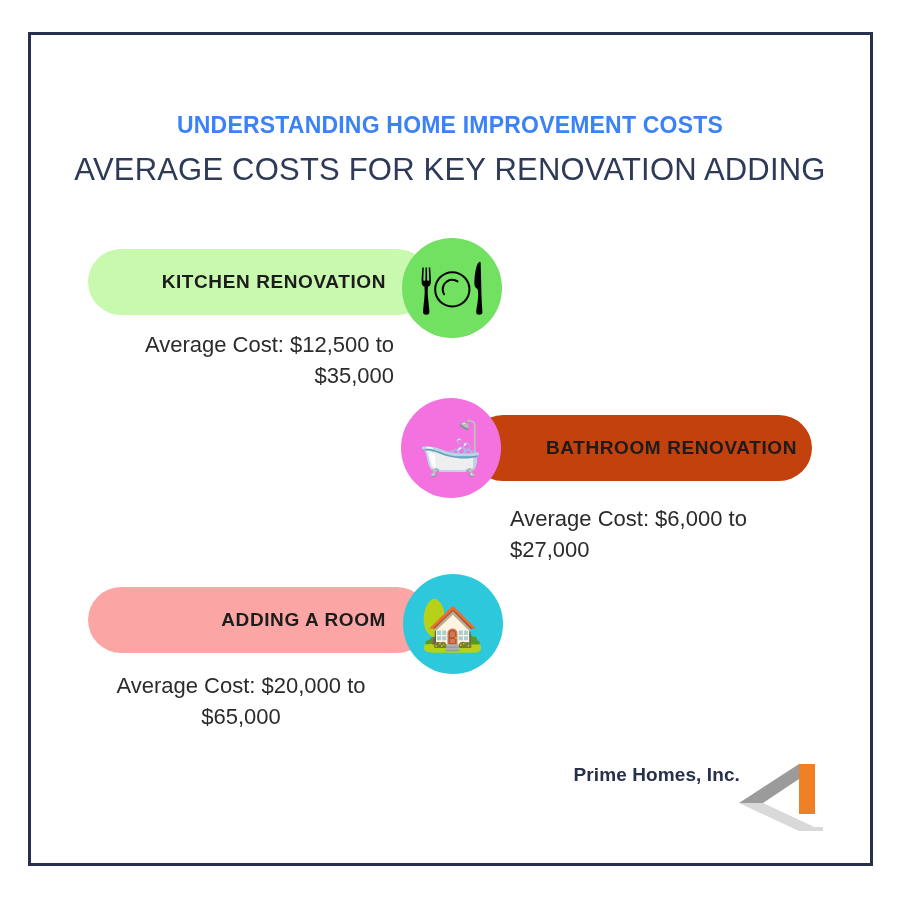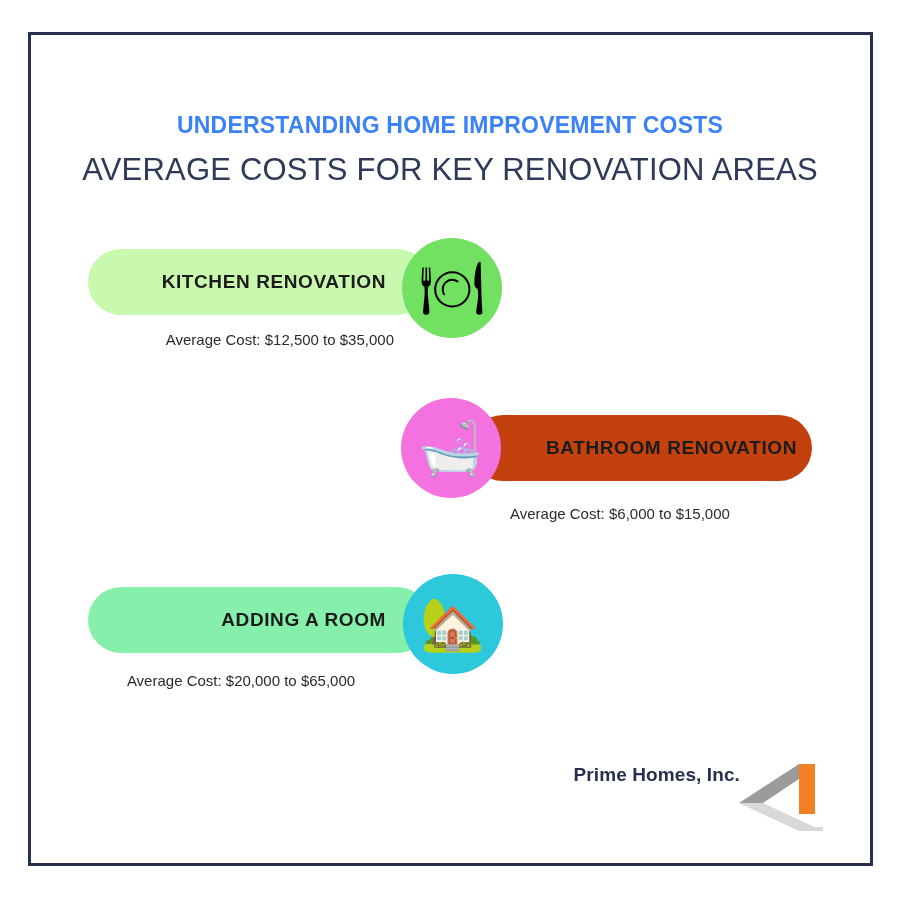--- a/index.html
+++ b/index.html
@@ -92,40 +92,40 @@
     justify-content: center;
   }
   .circle .emoji {
     font-size: 52px;
     line-height: 1;
     display: block;
   }
 
   .cost {
     position: absolute;
-    font-size: 15px;
+    font-size: 22px;
     font-weight: 400;
     color: #2b2b2b;
     line-height: 1.42;
   }
 
   
   #row-kitchen .pill   { left: 88px;  top: 249px; width: 342px; background: #c9f8af; padding-right: 44px; }
   #row-kitchen .pill-label { text-align: right; }
   #row-kitchen .circle { left: 402px; top: 238px; background: #72e060; }
   #row-kitchen .cost   { left: 88px;  top: 329px; width: 306px; text-align: right; }
 
   
   #row-bathroom .pill   { left: 470px; top: 415px; width: 342px; background: #f9cdf6; padding-left: 44px; }
   #row-bathroom .pill-label { text-align: left; }
   #row-bathroom .circle { left: 401px; top: 398px; background: #f472e0; }
   #row-bathroom .cost   { left: 510px; top: 503px; width: 310px; text-align: left; }
 
   
-  #row-room .pill   { left: 88px;  top: 587px; width: 342px; background: #86efac; padding-right: 44px; }
+  #row-room .pill   { left: 88px;  top: 587px; width: 342px; background: #fca5a5; padding-right: 44px; }
   #row-room .pill-label { text-align: right; }
   #row-room .circle { left: 403px; top: 574px; background: #2ec8dc; }
   #row-room .cost   { left: 88px;  top: 670px; width: 306px; text-align: center; }
 
   
   .brand-name {
     position: absolute;
     right: 160px;
     top: 764px;
     font-size: 19px;
@@ -154,40 +154,40 @@
 </style>
 </head>
 <body>
 
 <div id="canvas">
 
   <div class="frame" style="border-color: rgb(39, 48, 79);"></div>
 
   <div class="title">UNDERSTANDING HOME IMPROVEMENT COSTS</div>
 
-  <div class="subtitle">AVERAGE COSTS FOR KEY RENOVATION AREAS</div>
+  <div class="subtitle">AVERAGE COSTS FOR KEY RENOVATION ADDING</div>
 
   <div class="row" id="row-kitchen">
     <div class="pill" style="background: rgb(201, 248, 175);">
       <span class="pill-label">KITCHEN RENOVATION</span>
     </div>
     <div class="circle" style="background: rgb(114, 224, 96);">
       <span class="emoji">🍽</span>
     </div>
     <div class="cost">Average Cost: $12,500 to $35,000</div>
   </div>
 
   <div class="row" id="row-bathroom">
     <div class="pill" style="background: #c2410c;">
       <span class="pill-label">BATHROOM RENOVATION</span>
     </div>
     <div class="circle" style="background: rgb(244, 114, 224);">
       <span class="emoji">🛁</span>
     </div>
-    <div class="cost">Average Cost: $6,000 to $15,000</div>
+    <div class="cost">Average Cost: $6,000 to $27,000</div>
   </div>
 
   <div class="row" id="row-room">
     <div class="pill">
       <span class="pill-label">ADDING A ROOM</span>
     </div>
     <div class="circle">
       <span class="emoji">🏡</span>
     </div>
     <div class="cost">Average Cost: $20,000 to $65,000</div>

